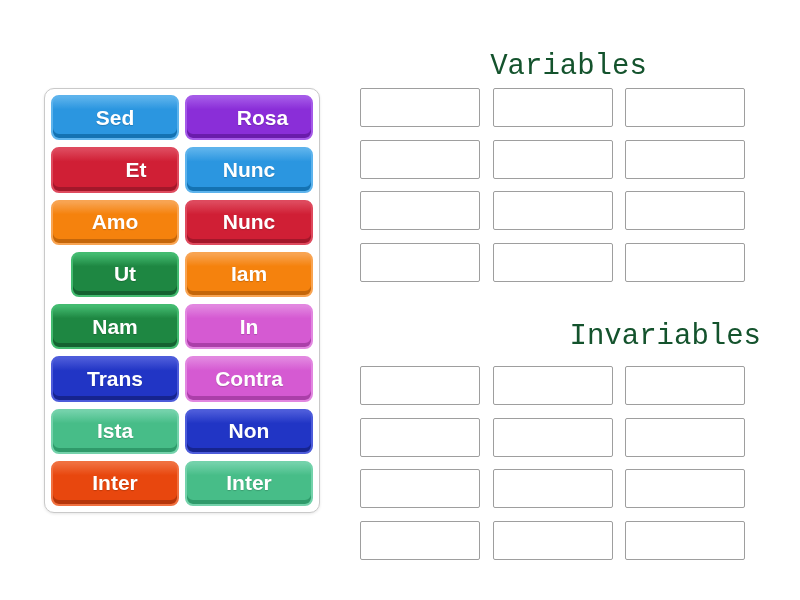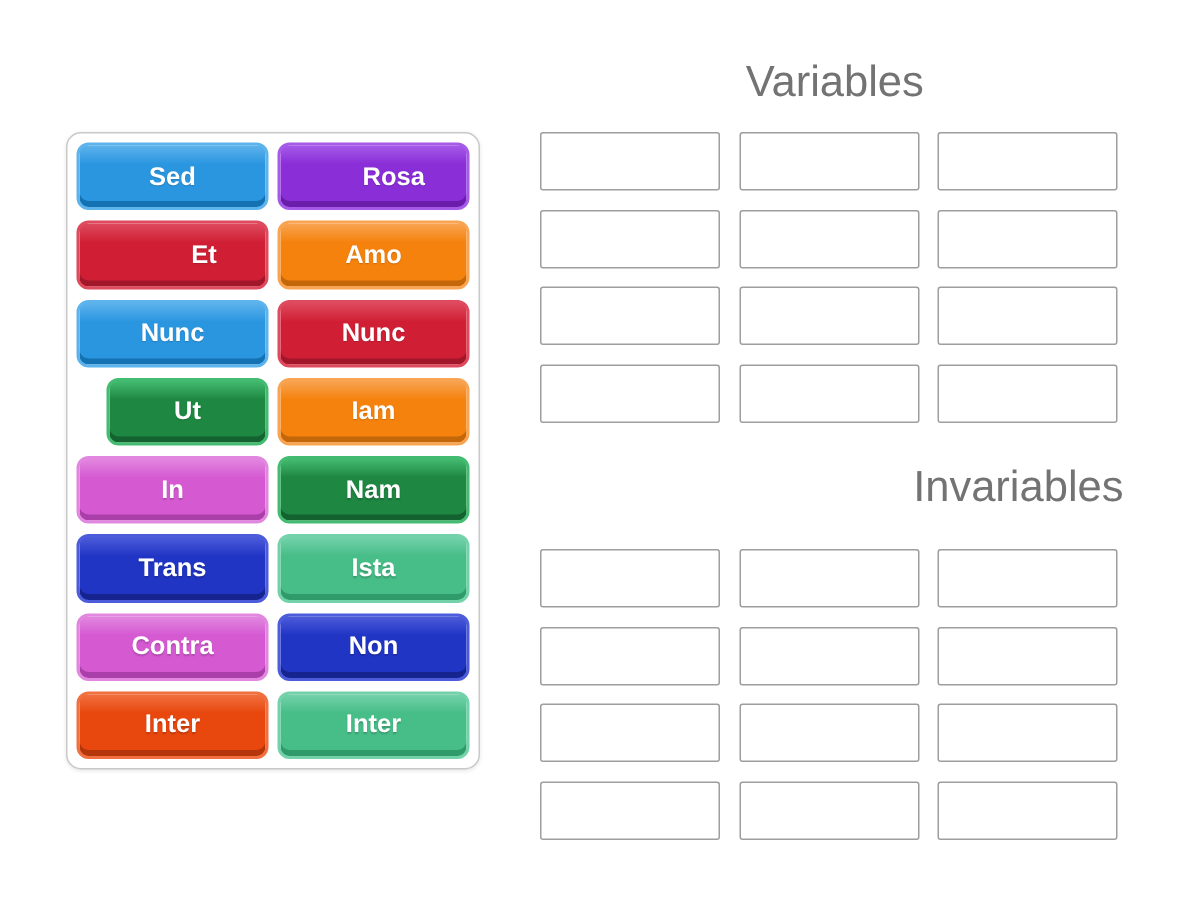--- a/index.html
+++ b/index.html
@@ -25,45 +25,46 @@
     display: grid;
     grid-template-columns: 1fr 1fr;
     grid-auto-rows: 1fr;
     gap: 7px 6px;
   }
   .tile {
     display: flex;
     align-items: center;
     justify-content: center;
     color: #ffffff;
-    font-size: 17px;
+    font-size: 21px;
     font-weight: bold;
     border-radius: 8px;
     border: 2px solid transparent;
     box-sizing: border-box;
     cursor: grab;
     text-shadow: 0 1px 1px rgba(0,0,0,0.18);
     user-select: none;
   }
 
   
   .groups {
     position: absolute;
     left: 360px; top: 0;
     width: 385px; height: 600px;
   }
   .group-title {
     position: absolute;
-    margin: 4px;
+    margin: 16px;
     width: 100%;
     text-align: center;
     font-size: 29px;
     line-height: 30px;
     font-weight: 400;
-    color: #737373;
+    color: #14532d;
+    font-family: Liberation Mono, monospace;
   }
   #title-0 { top: 36px; }
   #title-1 { top: 306px; text-align: right; }
   .slot-grid {
     position: absolute;
     left: 0;
     width: 385px;
     display: grid;
     grid-template-columns: repeat(3, 120px);
     gap: 12.5px;
@@ -80,30 +81,30 @@
 </style>
 </head>
 <body>
 
 <div class="board">
 
   <div class="word-bank">
       <div class="tile" style="background: linear-gradient(rgb(93, 179, 236) 0%, rgb(43, 150, 224) 30%); border-color: rgb(93, 179, 236); box-shadow: rgb(20, 114, 178) 0px -4px 0px inset;">Sed</div>
       <div class="tile" style="background: linear-gradient(rgb(165, 90, 232) 0%, rgb(138, 46, 216) 30%); border-color: rgb(165, 90, 232); box-shadow: rgb(106, 28, 171) 0px -4px 0px inset; padding-left: 27px;">Rosa</div>
       <div class="tile" style="background: linear-gradient(rgb(222, 74, 94) 0%, rgb(208, 31, 53) 30%); border-color: rgb(222, 74, 94); box-shadow: rgb(163, 23, 42) 0px -4px 0px inset; padding-left: 42px;">Et</div>
+      <div class="tile" style="background: linear-gradient(rgb(93, 179, 236) 0%, rgb(43, 150, 224) 30%); border-color: rgb(93, 179, 236); box-shadow: rgb(20, 114, 178) 0px -4px 0px inset;">Nunc</div>
       <div class="tile" style="background: linear-gradient(rgb(248, 164, 82) 0%, rgb(245, 130, 13) 30%); border-color: rgb(248, 164, 82); box-shadow: rgb(196, 102, 10) 0px -4px 0px inset;">Amo</div>
-      <div class="tile" style="background: linear-gradient(rgb(93, 179, 236) 0%, rgb(43, 150, 224) 30%); border-color: rgb(93, 179, 236); box-shadow: rgb(20, 114, 178) 0px -4px 0px inset;">Nunc</div>
       <div class="tile" style="background: linear-gradient(rgb(222, 74, 94) 0%, rgb(208, 31, 53) 30%); border-color: rgb(222, 74, 94); box-shadow: rgb(163, 23, 42) 0px -4px 0px inset;">Nunc</div>
       <div class="tile" style="background: linear-gradient(rgb(67, 187, 112) 0%, rgb(30, 135, 66) 30%); border-color: rgb(67, 187, 112); box-shadow: rgb(21, 98, 49) 0px -4px 0px inset; margin-left: 20px;">Ut</div>
       <div class="tile" style="background: linear-gradient(rgb(248, 164, 82) 0%, rgb(245, 130, 13) 30%); border-color: rgb(248, 164, 82); box-shadow: rgb(196, 102, 10) 0px -4px 0px inset;">Iam</div>
+      <div class="tile" style="background: linear-gradient(rgb(67, 187, 112) 0%, rgb(30, 135, 66) 30%); border-color: rgb(67, 187, 112); box-shadow: rgb(21, 98, 49) 0px -4px 0px inset;">Nam</div>
       <div class="tile" style="background: linear-gradient(rgb(226, 135, 224) 0%, rgb(213, 90, 210) 30%); border-color: rgb(226, 135, 224); box-shadow: rgb(171, 63, 169) 0px -4px 0px inset;">In</div>
-      <div class="tile" style="background: linear-gradient(rgb(67, 187, 112) 0%, rgb(30, 135, 66) 30%); border-color: rgb(67, 187, 112); box-shadow: rgb(21, 98, 49) 0px -4px 0px inset;">Nam</div>
       <div class="tile" style="background: linear-gradient(rgb(77, 92, 218) 0%, rgb(33, 53, 197) 30%); border-color: rgb(77, 92, 218); box-shadow: rgb(22, 36, 143) 0px -4px 0px inset;">Trans</div>
+      <div class="tile" style="background: linear-gradient(rgb(226, 135, 224) 0%, rgb(213, 90, 210) 30%); border-color: rgb(226, 135, 224); box-shadow: rgb(171, 63, 169) 0px -4px 0px inset;">Contra</div>
       <div class="tile" style="background: linear-gradient(rgb(116, 210, 171) 0%, rgb(71, 189, 136) 30%); border-color: rgb(116, 210, 171); box-shadow: rgb(47, 154, 106) 0px -4px 0px inset;">Ista</div>
-      <div class="tile" style="background: linear-gradient(rgb(226, 135, 224) 0%, rgb(213, 90, 210) 30%); border-color: rgb(226, 135, 224); box-shadow: rgb(171, 63, 169) 0px -4px 0px inset;">Contra</div>
       <div class="tile" style="background: linear-gradient(rgb(77, 92, 218) 0%, rgb(33, 53, 197) 30%); border-color: rgb(77, 92, 218); box-shadow: rgb(22, 36, 143) 0px -4px 0px inset;">Non</div>
       <div class="tile" style="background: linear-gradient(rgb(240, 112, 63) 0%, rgb(232, 71, 14) 30%); border-color: rgb(240, 112, 63); box-shadow: rgb(181, 54, 11) 0px -4px 0px inset; text-align: right;">Inter</div>
       <div class="tile" style="background: linear-gradient(rgb(116, 210, 171) 0%, rgb(71, 189, 136) 30%); border-color: rgb(116, 210, 171); box-shadow: rgb(47, 154, 106) 0px -4px 0px inset;">Inter</div>
     </div>
 
   <div class="groups">
 
     <h2 class="group-title" id="title-0">Variables</h2>
     <div class="slot-grid" id="grid-0">
         <div class="slot"></div>

